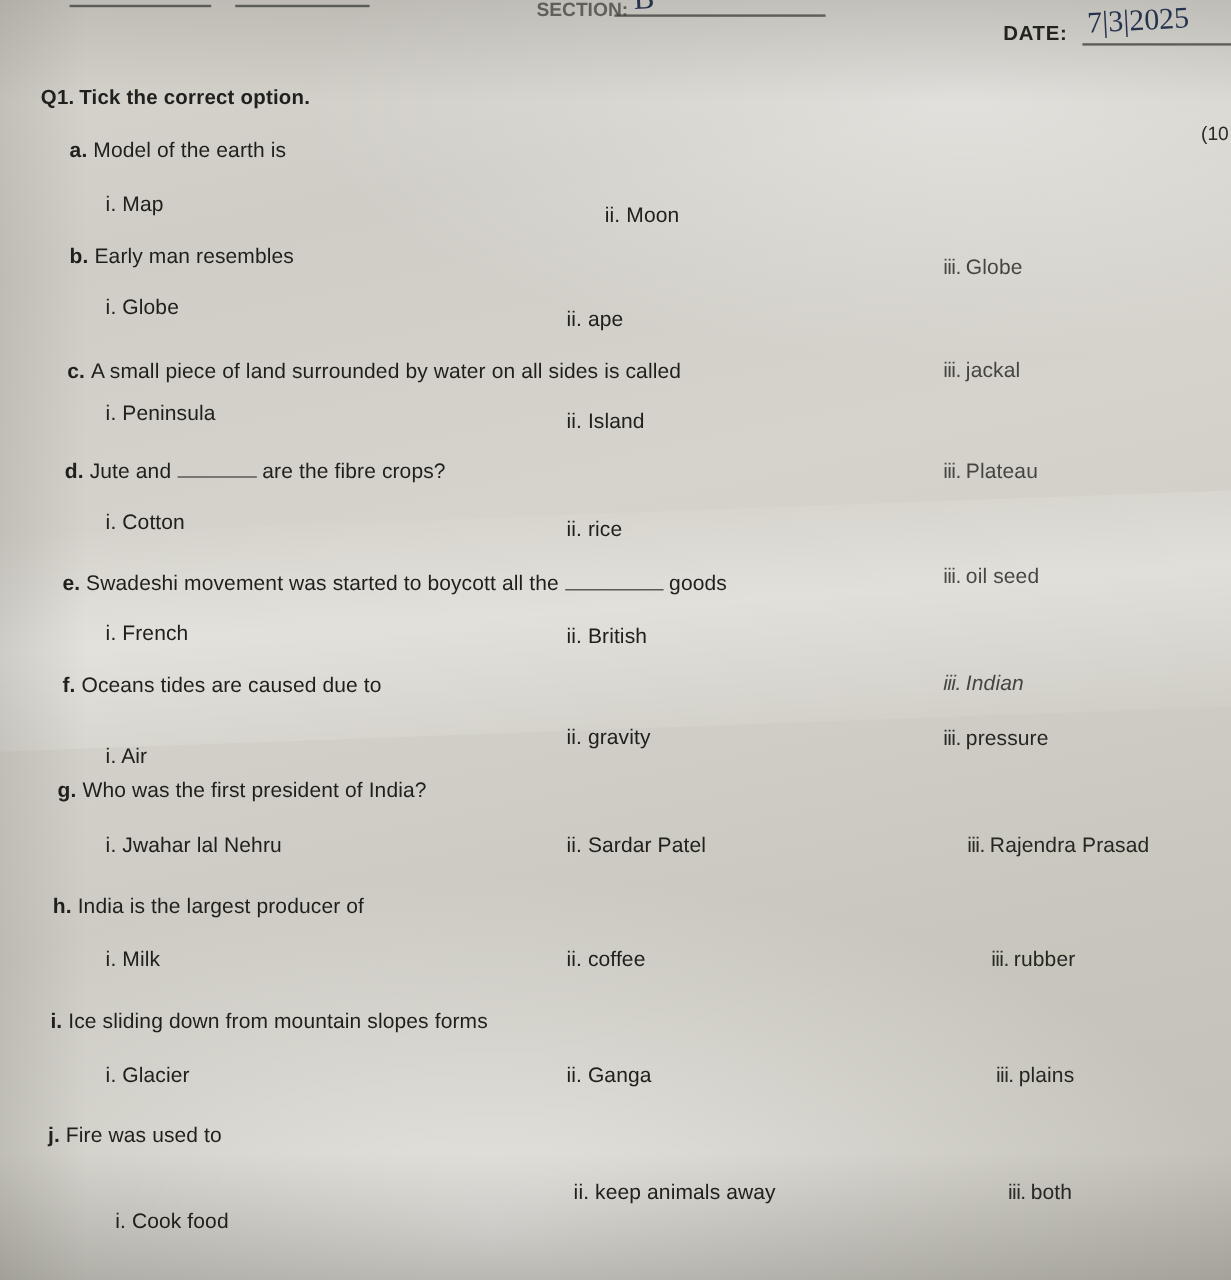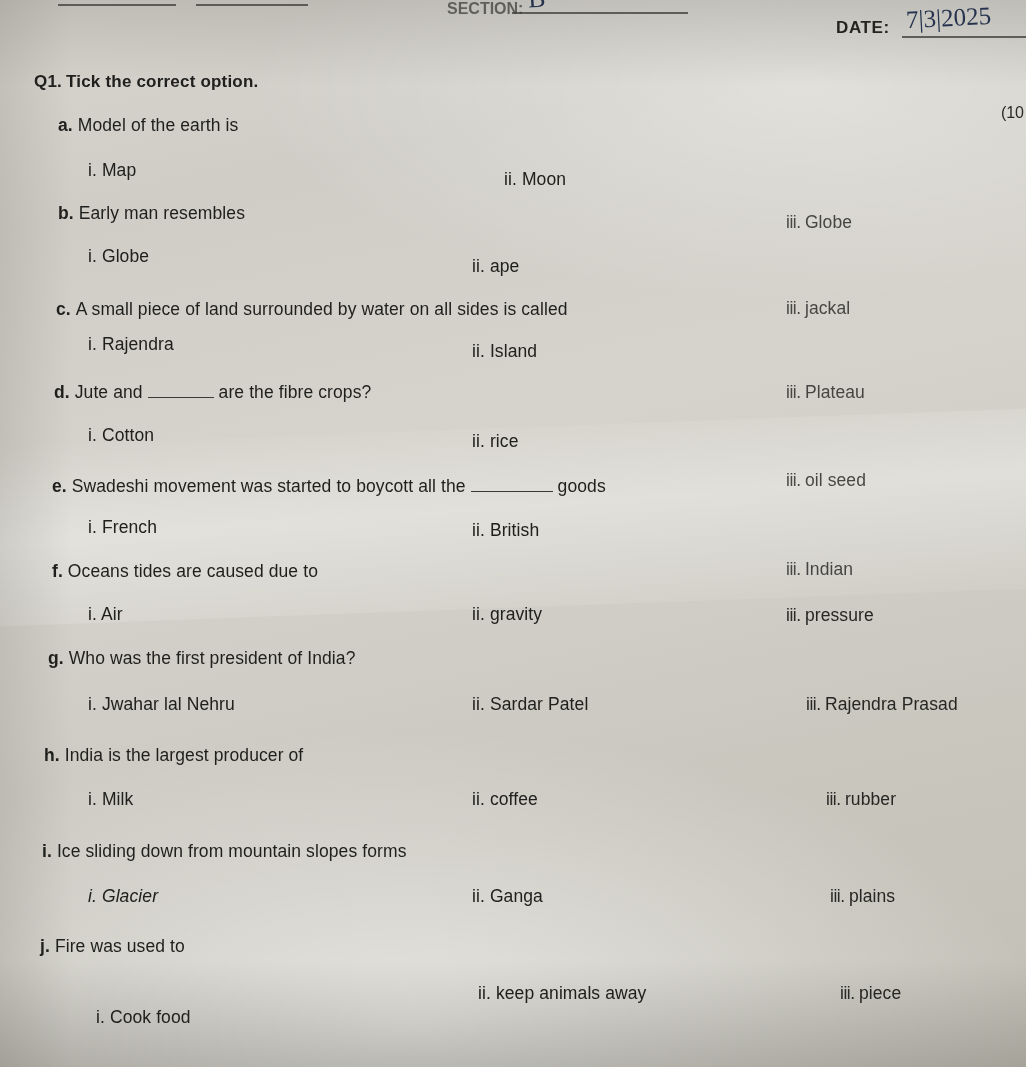--- a/index.html
+++ b/index.html
@@ -214,21 +214,21 @@
       </div>
     </div>
 
     <div class="stem" style="left:56px; top:299px;">
       <b>c. </b>
       <span>A small piece of land surrounded by water on all sides is called</span>
     </div>
     <div class="optrow" style="top:334px;">
       <div class="opt o1" style="top:0px;">
         <span class="rn">i. </span>
-        <span>Rajendra</span>
+        <span>Peninsula</span>
       </div>
       <div class="opt o2" style="top:7px;">
         <span class="rn">ii. </span>
         <span>Island</span>
       </div>
       <div class="opt o3 faint" style="top:14px;">
         <span class="rn">iii. </span>
         <span>Plateau</span>
       </div>
     </div>
@@ -262,32 +262,32 @@
     </div>
     <div class="optrow" style="top:517px;">
       <div class="opt o1" style="top:0px;">
         <span class="rn">i. </span>
         <span>French</span>
       </div>
       <div class="opt o2" style="top:3px;">
         <span class="rn">ii. </span>
         <span>British</span>
       </div>
-      <div class="opt o3 faint" style="top:8px;">
+      <div class="opt o3 faint" style="top:8px;font-style:italic;">
         <span class="rn">iii. </span>
         <span>Indian</span>
       </div>
     </div>
 
     <div class="stem" style="left:52px; top:561px;">
       <b>f. </b>
       <span>Oceans tides are caused due to</span>
     </div>
     <div class="optrow" style="top:604px;">
-      <div class="opt o1" style="top:0px;">
+      <div class="opt o1" style="top:16px;">
         <span class="rn">i. </span>
         <span>Air</span>
       </div>
       <div class="opt o2" style="top:0px;">
         <span class="rn">ii. </span>
         <span>gravity</span>
       </div>
       <div class="opt o3" style="top:1px;">
         <span class="rn">iii. </span>
         <span>pressure</span>
@@ -330,21 +330,21 @@
         <span class="rn">iii. </span>
         <span>rubber</span>
       </div>
     </div>
 
     <div class="stem" style="left:42px; top:841px;">
       <b>i. </b>
       <span>Ice sliding down from mountain slopes forms</span>
     </div>
     <div class="optrow" style="top:886px;">
-      <div class="opt o1" style="top:0px;font-style:italic;">
+      <div class="opt o1" style="top:0px;">
         <span class="rn">i. </span>
         <span>Glacier</span>
       </div>
       <div class="opt o2" style="top:0px;">
         <span class="rn">ii. </span>
         <span>Ganga</span>
       </div>
       <div class="opt o3" style="top:0px; left:830px;">
         <span class="rn">iii. </span>
         <span>plains</span>
@@ -359,18 +359,18 @@
       <div class="opt o1" style="top:0px; left:96px;margin-top:24px;">
         <span class="rn">i. </span>
         <span>Cook food</span>
       </div>
       <div class="opt o2" style="top:0px; left:478px;">
         <span class="rn">ii. </span>
         <span>keep animals away</span>
       </div>
       <div class="opt o3" style="top:0px; left:840px;">
         <span class="rn">iii. </span>
-        <span>piece</span>
+        <span>both</span>
       </div>
     </div>
 
   </div>
 </div>
 
 </body></html>

